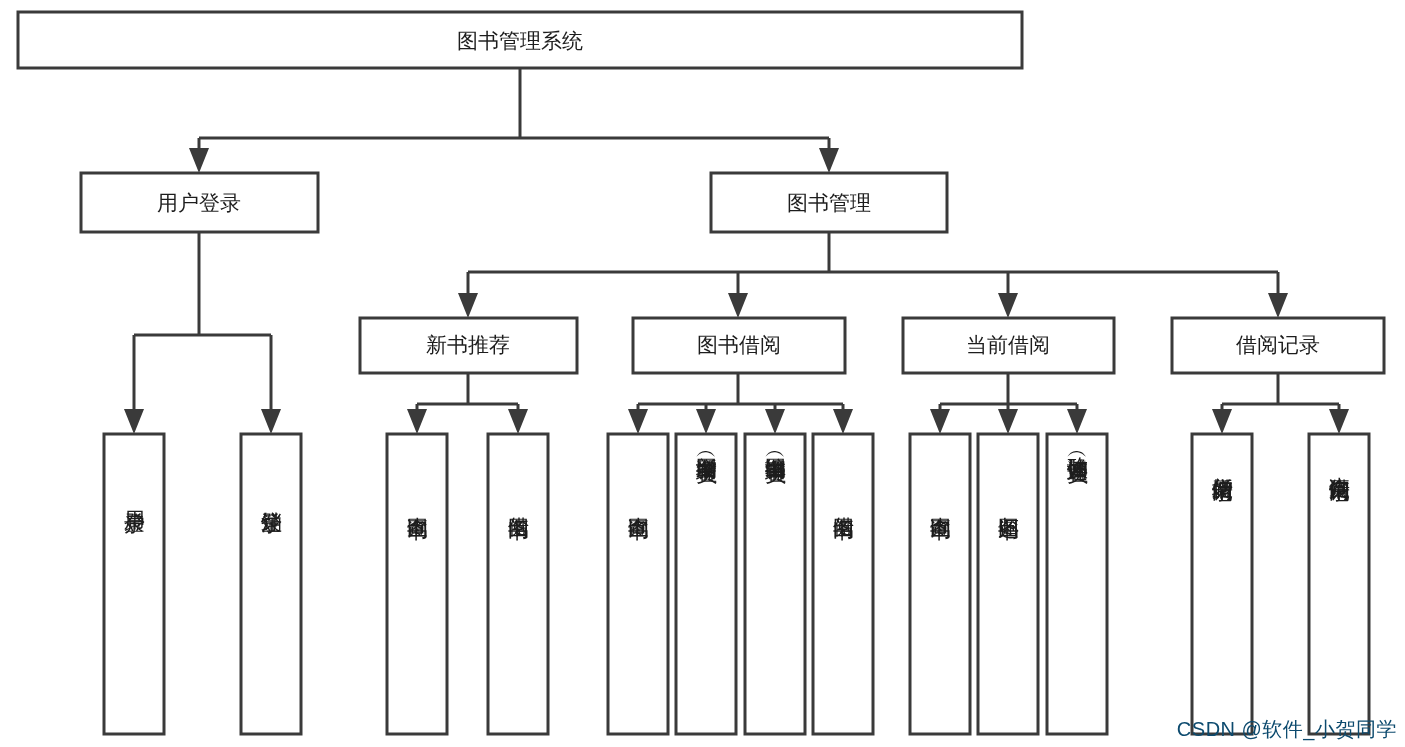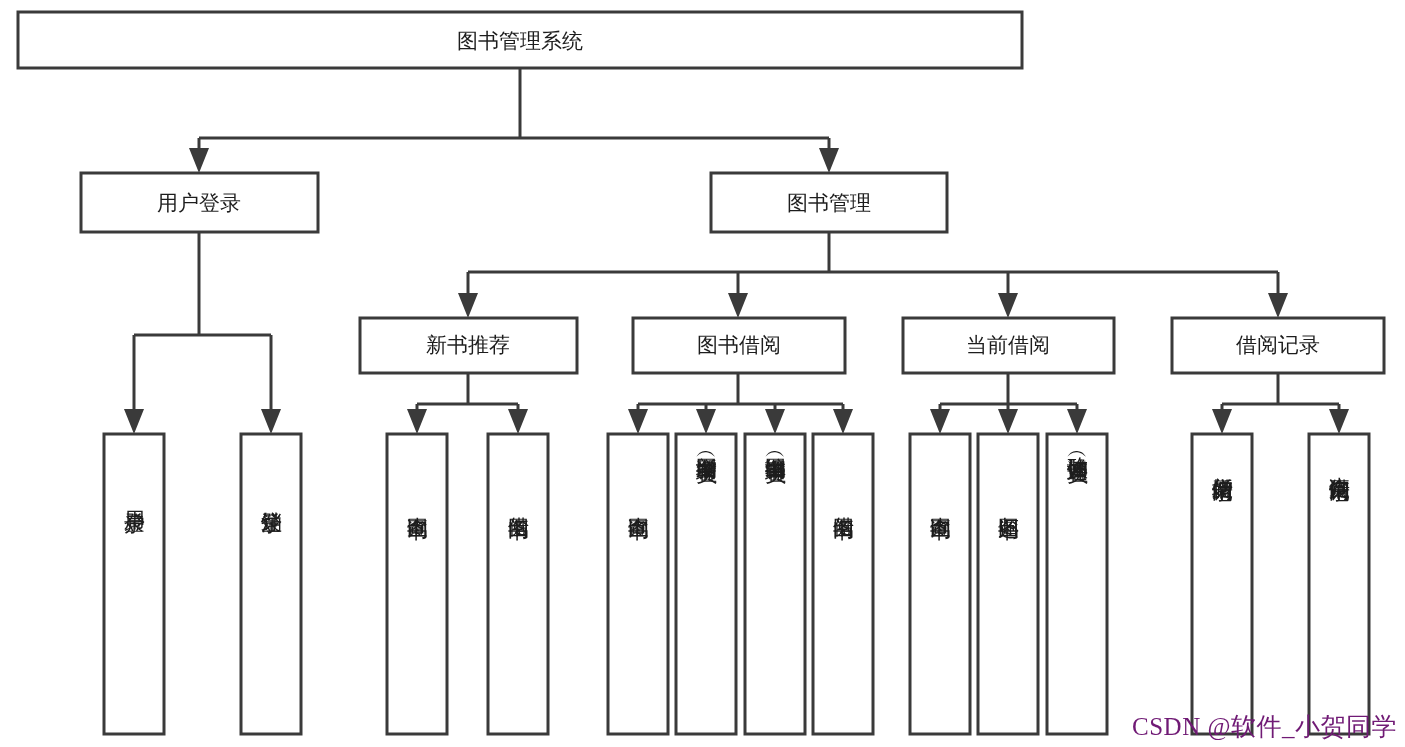--- a/index.html
+++ b/index.html
@@ -62,23 +62,23 @@
     position: absolute;
     display: flex;
     align-items: flex-start;
     justify-content: center;
     pointer-events: none;
   }
   .watermark {
     position: absolute;
     right: 8px;
     bottom: 4px;
-    font-family: Liberation Serif, serif;
-    font-size: 25px;
-    color: #701a75;
+    font-family: Liberation Sans, sans-serif;
+    font-size: 20px;
+    color: #0c4a6e;
     white-space: nowrap;
     letter-spacing: 0.5px;
   }
 </style>
 </head>
 <body>
 
 <div id="diagram-root">
 
   <svg class="flow" viewBox="0 0 1405 747" xmlns="http://www.w3.org/2000/svg">

